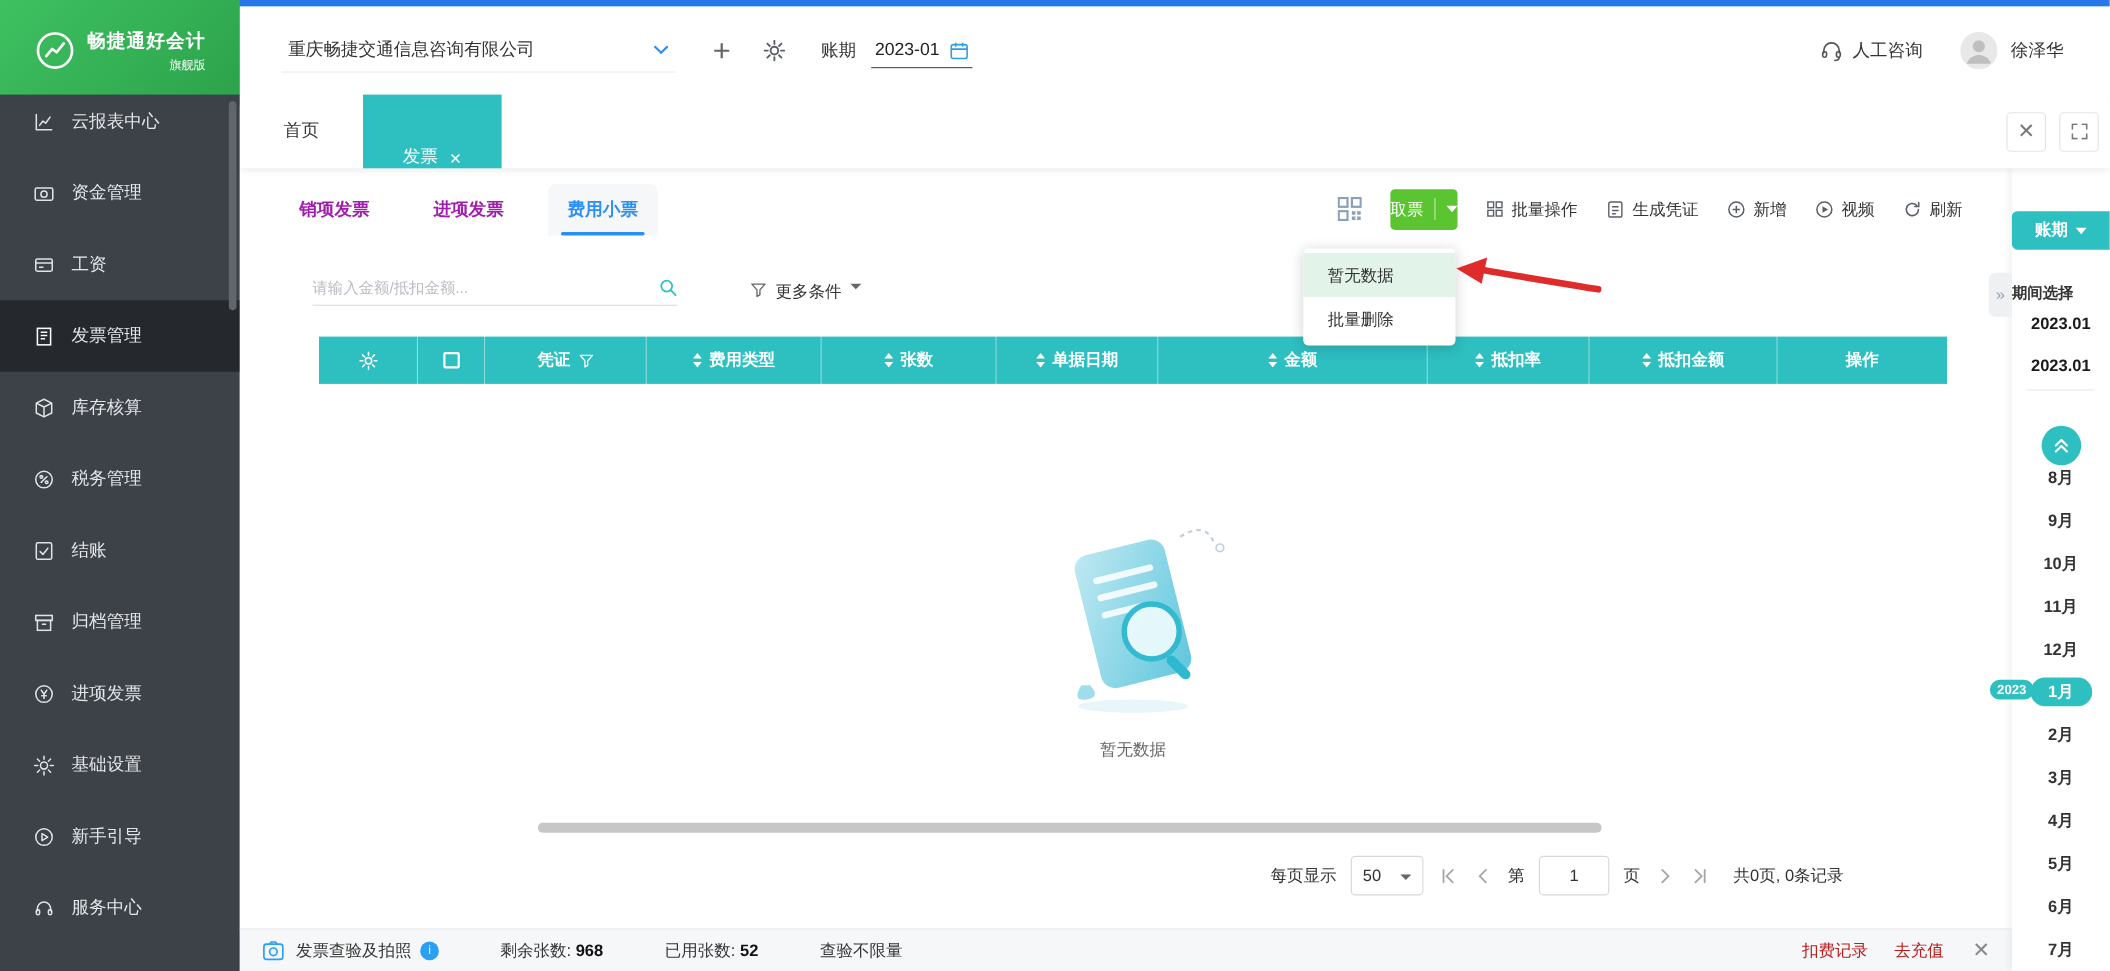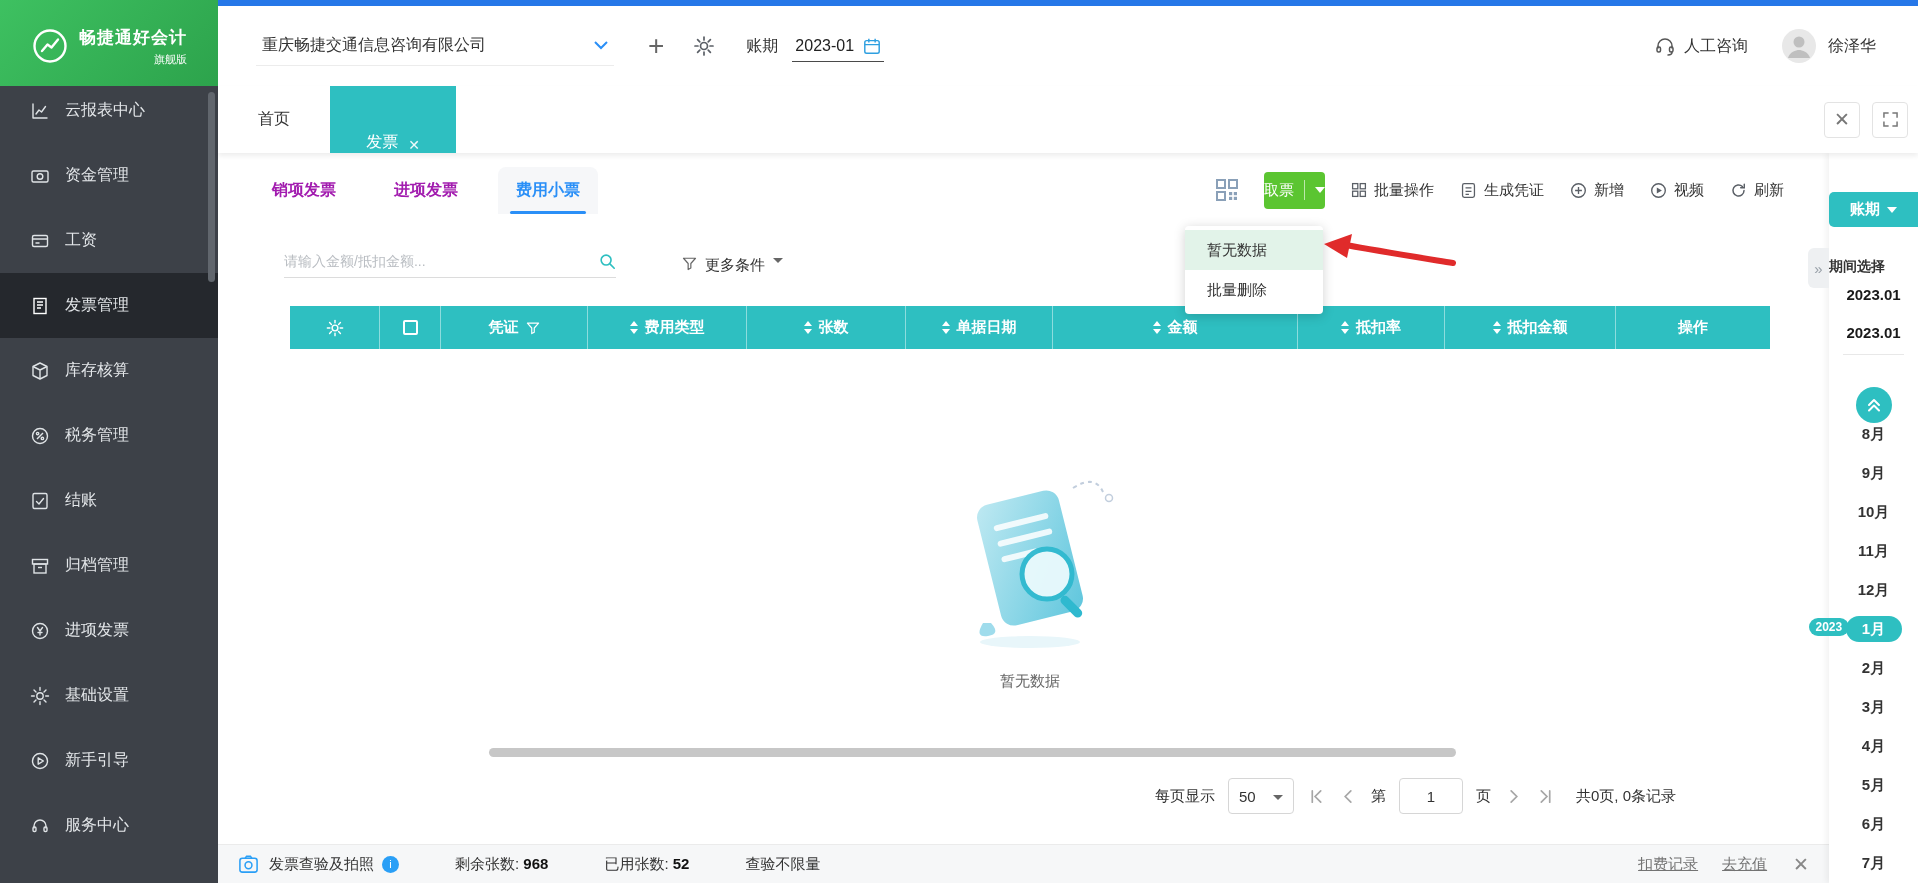--- a/index.html
+++ b/index.html
@@ -85,21 +85,21 @@
   .page-input{width:64px;height:36px;border:1px solid #d6d6d6;border-radius:4px;text-align:center;font-size:15px;color:#333;outline:none;font-family:inherit}
   .total{margin-left:8px}
 
   
   .footer{position:absolute;left:218px;bottom:0;width:1611px;height:39px;background:#f6f7f8;border-top:1px solid #ebebeb;display:flex;align-items:center;padding:0 20px;font-size:15px;color:#333}
   .f-label{margin-left:10px}
   .f-info{width:17px;height:17px;border-radius:50%;background:#2a9ff6;color:#fff;font-size:11px;font-style:normal;display:flex;align-items:center;justify-content:center;margin-left:8px;cursor:pointer}
   .f-item{margin-left:56px}
   .f-item b{font-weight:bold;color:#111}
   .f-links{margin-left:auto;display:flex;align-items:center;gap:24px}
-  .f-link{color:#737373;text-decoration:underline;cursor:pointer}
+  .f-link{color:#b91c1c;cursor:pointer}
   .f-close{color:#888;font-size:19px;cursor:pointer;margin-left:2px;line-height:1}
 
   
   .rpanel{position:absolute;right:0;top:153px;width:89px;height:730px;background:#fff;box-shadow:-3px 0 6px rgba(0,0,0,.05)}
   .period-btn{position:absolute;right:0;top:39px;width:89px;height:35px;background:#2ebfc1;border-radius:5px 0 0 5px;color:#fff;font-size:15px;font-weight:bold;display:flex;align-items:center;justify-content:center;gap:7px;cursor:pointer}
   .collapse{position:absolute;left:-21px;top:95px;width:21px;height:40px;background:#eef0f2;border-radius:6px 0 0 6px;color:#98a0a8;display:flex;align-items:center;justify-content:center;font-size:15px;cursor:pointer}
   .rp-title{position:absolute;top:105px;width:100%;text-align:left;font-size:14px;font-weight:bold;color:#333}
   .rp-date{position:absolute;width:100%;text-align:center;font-size:15px;font-weight:bold;color:#1a1a1a;cursor:pointer}
   .d1{top:133px}
   .d2{top:171px}

